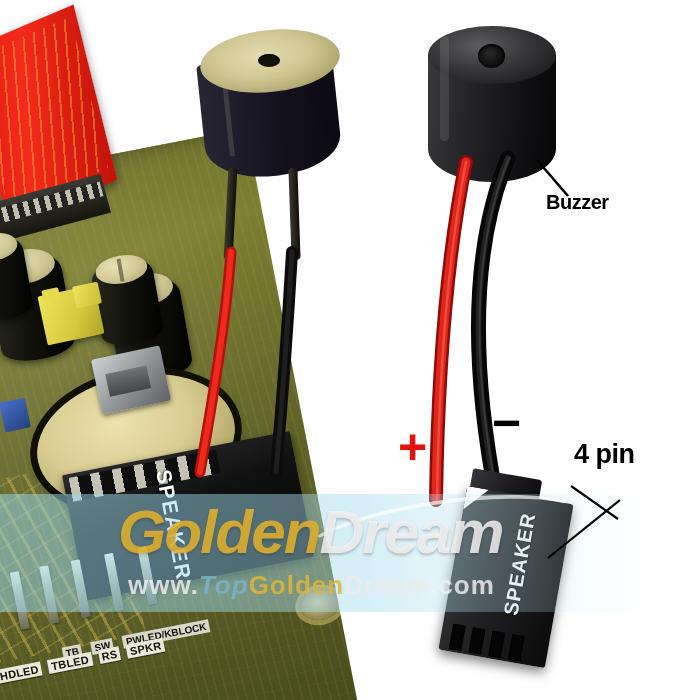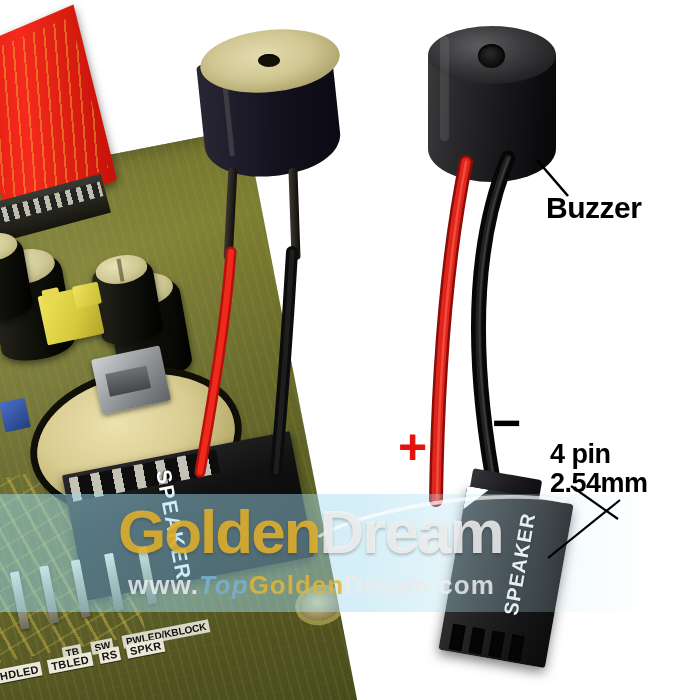--- a/index.html
+++ b/index.html
@@ -166,31 +166,31 @@
     box-shadow:inset 0 0 3px #000, 0 0 1px rgba(255,255,255,.12);border-radius:1px;}
   .conn .bevel{position:absolute;left:0;top:0;width:22px;height:24px;background:#fff;
     clip-path:polygon(0 0,100% 0,0 100%);}
 
   
   .connTop{position:absolute;left:470px;top:474px;width:70px;height:32px;transform:rotate(10deg);
     background:linear-gradient(100deg,#35353a,#1a1a1d 60%,#0d0d0f);border-radius:3px;}
 
   
   .anno{position:absolute;font-weight:bold;color:#000;line-height:1.06;}
-  .anno-buzzer{left:546px;top:192px;font-size:30px;letter-spacing:-.5px;}
-  .anno-4pin{left:550px;top:440px;font-size:27px;letter-spacing:-.5px;text-align:left;}
+  .anno-buzzer{left:546px;top:192px;font-size:20px;letter-spacing:-.5px;}
+  .anno-4pin{left:574px;top:440px;font-size:27px;letter-spacing:-.5px;text-align:left;}
   .anno-4pin div{white-space:nowrap;}
   .plus{position:absolute;left:398px;top:422px;color:#e3120b;font-size:50px;font-weight:bold;line-height:1;}
   .minus{position:absolute;left:492px;top:398px;color:#000;font-size:50px;font-weight:bold;line-height:1;}
 
   
   .wm{position:absolute;left:0;top:494px;width:700px;height:118px;pointer-events:none;}
   .wm .band{position:absolute;inset:0;
     background:linear-gradient(90deg, rgba(150,215,235,.52) 0%, rgba(165,220,238,.46) 52%, rgba(200,235,245,.22) 78%, rgba(255,255,255,0) 93%);}
-  .wm .logo{position:absolute;left:118px;top:2px;font-size:62px;font-weight:bold;
+  .wm .logo{position:absolute;left:118px;top:2px;font-size:62px;font-style:italic;font-weight:bold;
     letter-spacing:-2px;white-space:nowrap;}
   .wm .logo .a{color:rgba(224,176,46,.88);text-shadow:0 2px 3px rgba(0,0,0,.18);}
   .wm .logo .b{color:rgba(242,242,242,.85);text-shadow:0 2px 3px rgba(0,0,0,.22);}
   .wm .swoosh{position:absolute;left:300px;top:6px;width:280px;height:62px;
     border:4px solid rgba(255,255,255,.6);border-radius:50%;
     border-color:rgba(255,255,255,.66) transparent transparent transparent;transform:rotate(-8deg);}
   .wm .url{position:absolute;left:128px;top:76px;font-size:26px;font-weight:bold;letter-spacing:1px;
     white-space:nowrap;}
   .wm .url .w{color:rgba(240,240,240,.82);}
   .wm .url .t{color:rgba(120,175,205,.88);font-style:italic;}
@@ -321,19 +321,18 @@
   <svg width="700" height="700" style="position:absolute;left:0;top:0;pointer-events:none;">
     <line x1="537" y1="160" x2="568" y2="196" stroke="#000" stroke-width="2.6"></line>
     <line x1="571" y1="486" x2="618" y2="519" stroke="#000" stroke-width="2.2" transform="rotate(0)"></line>
     <line x1="548" y1="558" x2="620" y2="500" stroke="#000" stroke-width="2.2"></line>
   </svg>
 
   <div class="anno anno-buzzer">Buzzer</div>
 
   <div class="anno anno-4pin">
     <div>4 pin</div>
-    <div>2.54mm</div>
   </div>
 
   <div class="plus">+</div>
   <div class="minus">−</div>
 
 </div>
 
 </body></html>

